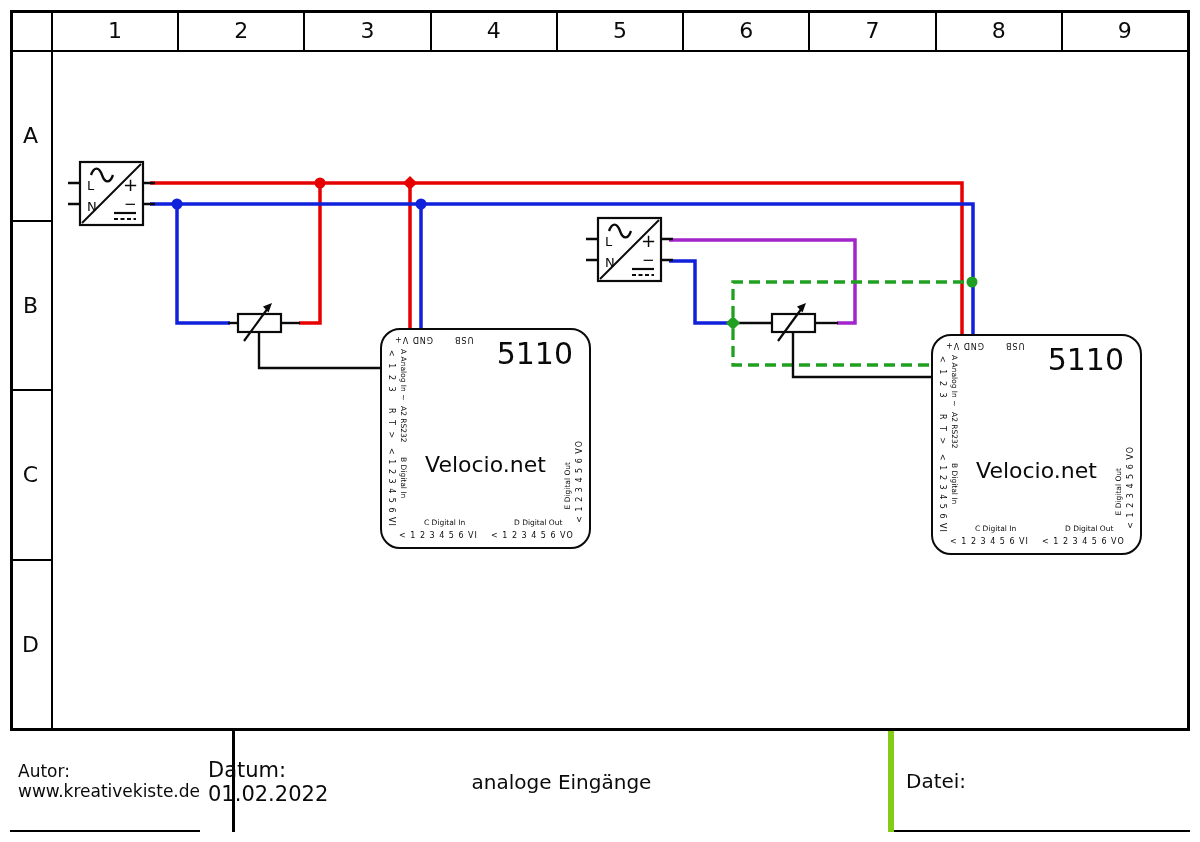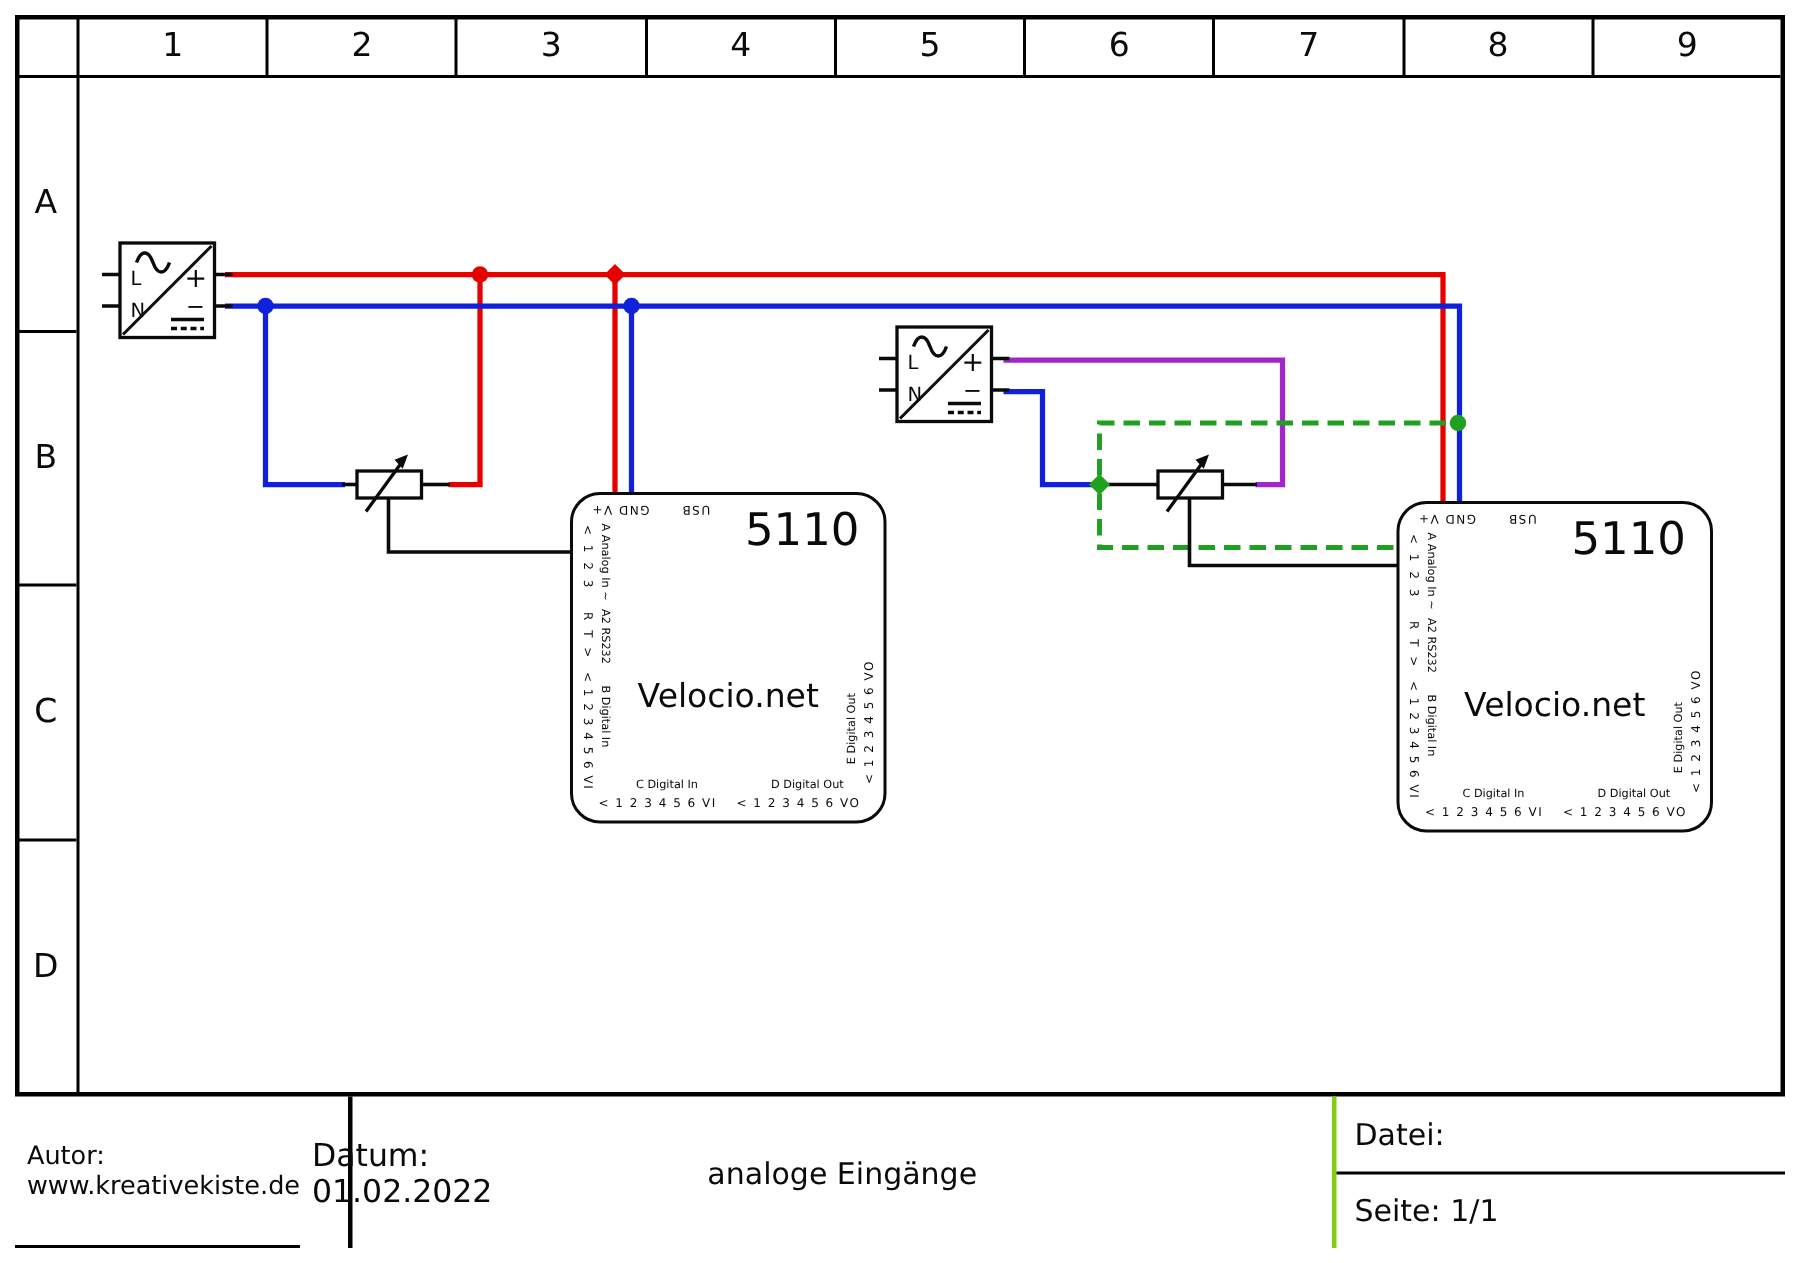--- a/index.html
+++ b/index.html
@@ -24,21 +24,21 @@
     font-size:22px; border-bottom:2px solid #000; box-sizing:border-box; }
   .row-header .cell:last-child { border-bottom:none; }
   
   .title-block { left:10px; top:728px; width:1180px; height:104px; display:flex;
     border-top:3px solid #000; box-sizing:border-box; background:#fff; }
   .tb-left { width:225px; display:flex; flex-direction:row; border-right:3px solid #000; box-sizing:border-box; }
   .tb-left .row1 { flex:1; display:flex; align-items:center; padding-left:8px;
     border-bottom:2.5px solid #000; box-sizing:border-box; font-size:17px; }
   .tb-left .row2 { flex:1; display:flex; align-items:center; padding-left:8px; font-size:21px; }
   .tb-center { flex:1; display:flex; align-items:center; justify-content:center; font-size:20px; }
-  .tb-right { width:302px; display:flex; flex-direction:column; border-left:3px solid #84cc16; box-sizing:border-box; }
+  .tb-right { width:302px; display:flex; flex-direction:column; border-left:6px solid #84cc16; box-sizing:border-box; }
   .tb-right .row1 { flex:1; display:flex; align-items:center; padding-left:12px;
     border-bottom:2.5px solid #000; box-sizing:border-box; font-size:20px; }
   .tb-right .row2 { flex:1; display:flex; align-items:center; padding-left:12px; font-size:20px; }
   
   svg.schem { position:absolute; left:0; top:0; }
   
   .plc { position:absolute; width:211px; height:221px; background:#fff;
     border:2.5px solid #0a0a0a; border-radius:20px; box-sizing:border-box; }
   .plc span { position:absolute; white-space:nowrap; }
   .pins { font-size:8px; letter-spacing:1px; }
@@ -177,17 +177,16 @@
   </div>
 
   <div class="abs title-block">
     <div class="tb-left">
       <div class="row1">Autor: www.kreativekiste.de</div>
       <div class="row2">Datum: 01.02.2022</div>
     </div>
     <div class="tb-center">analoge Eingänge</div>
     <div class="tb-right">
       <div class="row1">Datei:</div>
-      <div class="row2">Seite: 1/1</div>
     </div>
   </div>
 
 </div>
 
 </body></html>

